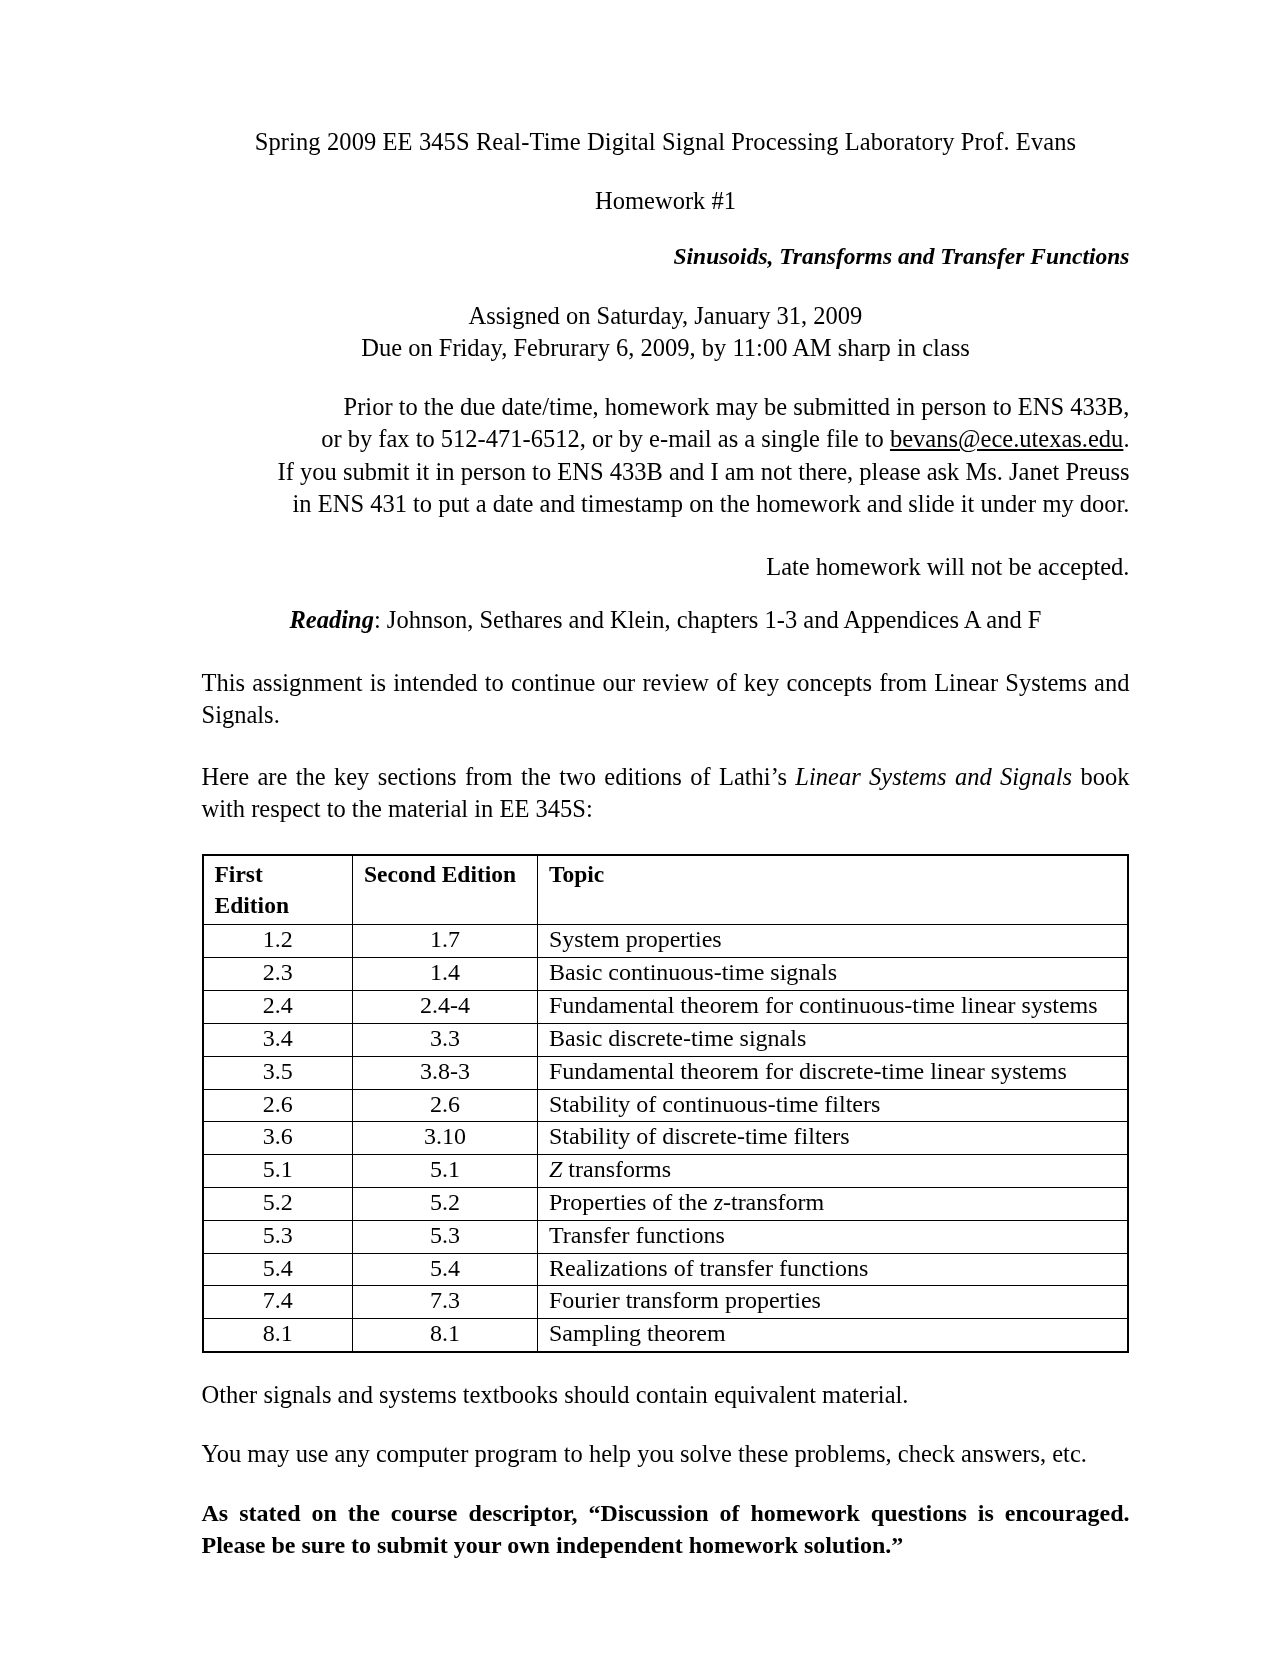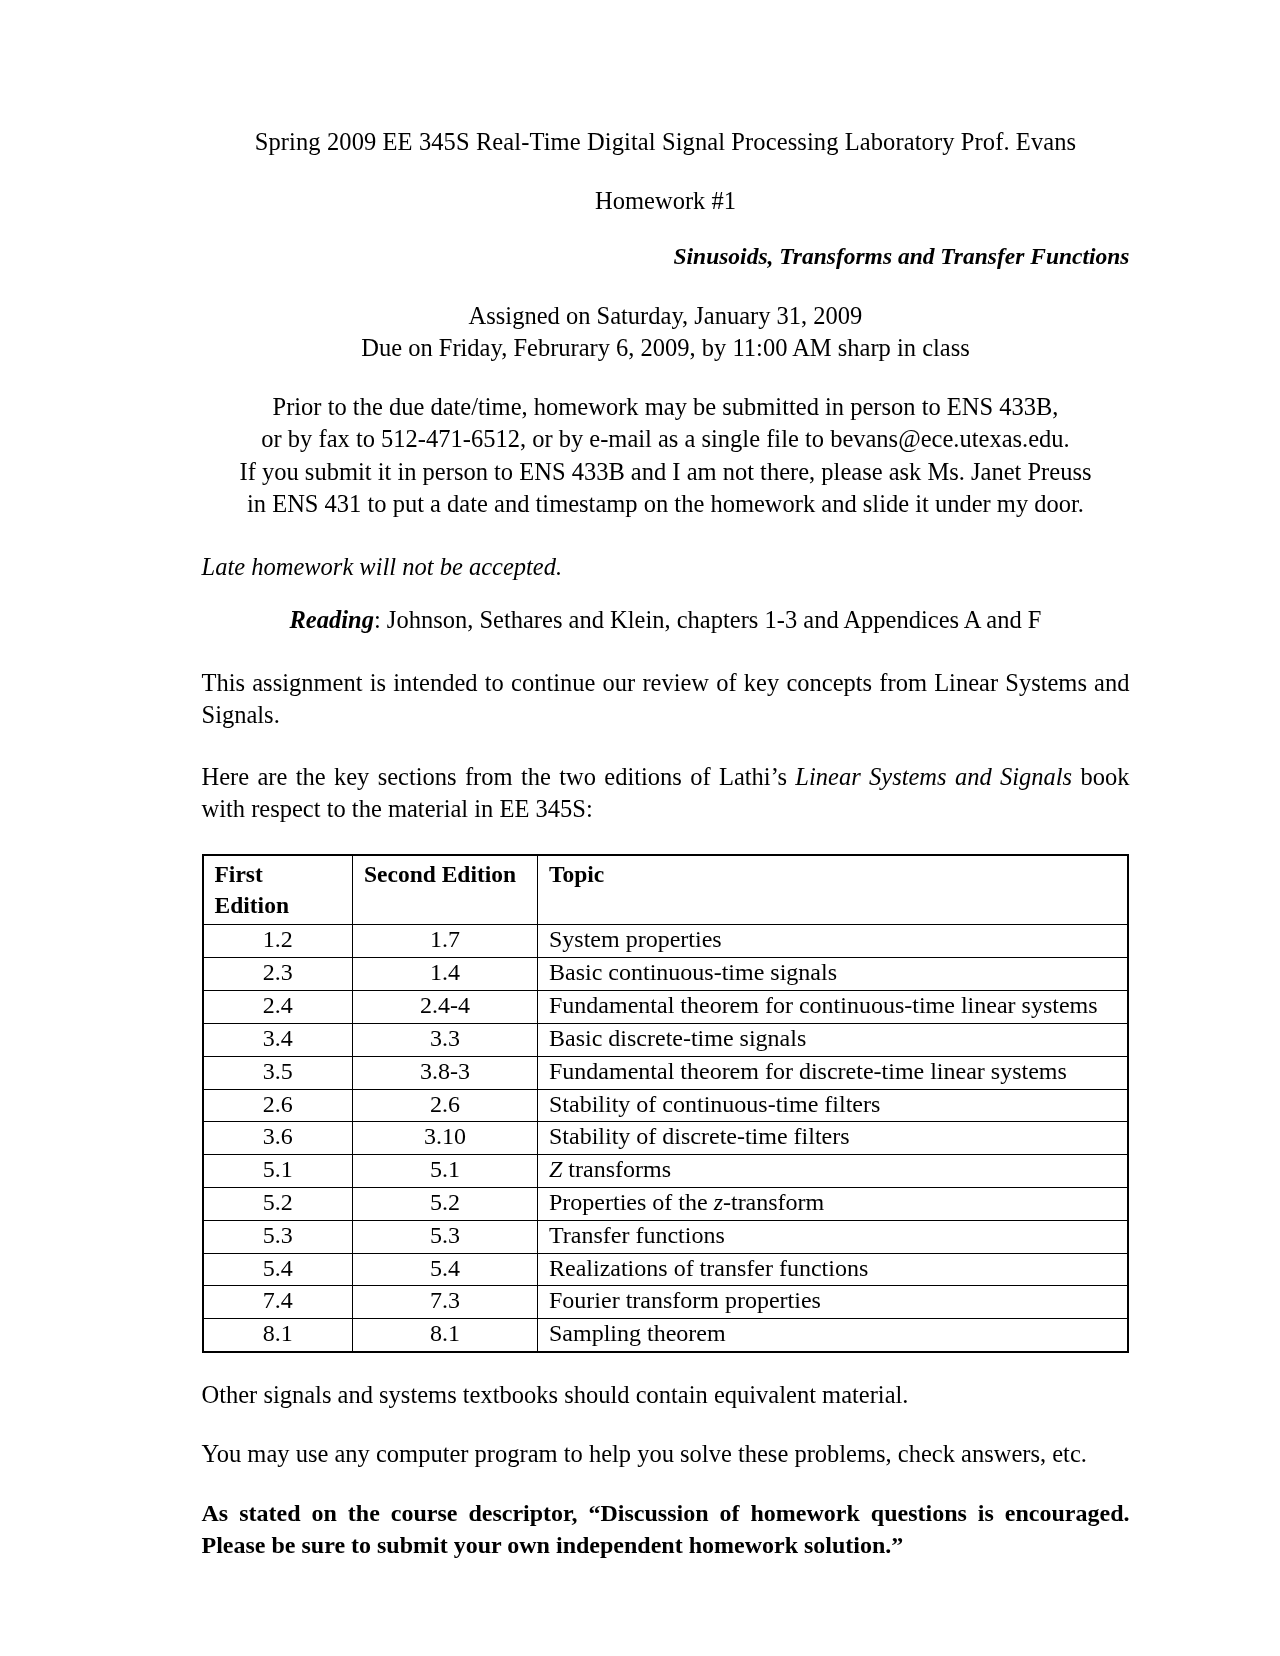--- a/index.html
+++ b/index.html
@@ -53,30 +53,30 @@
     font-size: 23.5px;
     font-weight: bold;
     font-style: italic;
   }
   .dates {
     text-align: center;
     font-size: 24.5px;
     line-height: 1.32;
   }
   .submit-block {
-    text-align: center;
+    text-align: right;
     font-size: 24.5px;
     line-height: 1.33;
   }
   .submit-block .email {
+    text-decoration: underline;
   }
   .late {
-    text-align: left;
-    font-size: 24.5px;
-    font-style: italic;
+    text-align: right;
+    font-size: 24.5px;
   }
   .reading {
     text-align: center;
     font-size: 24.5px;
   }
   .reading b {
     font-weight: bold;
     font-style: italic;
   }
 

